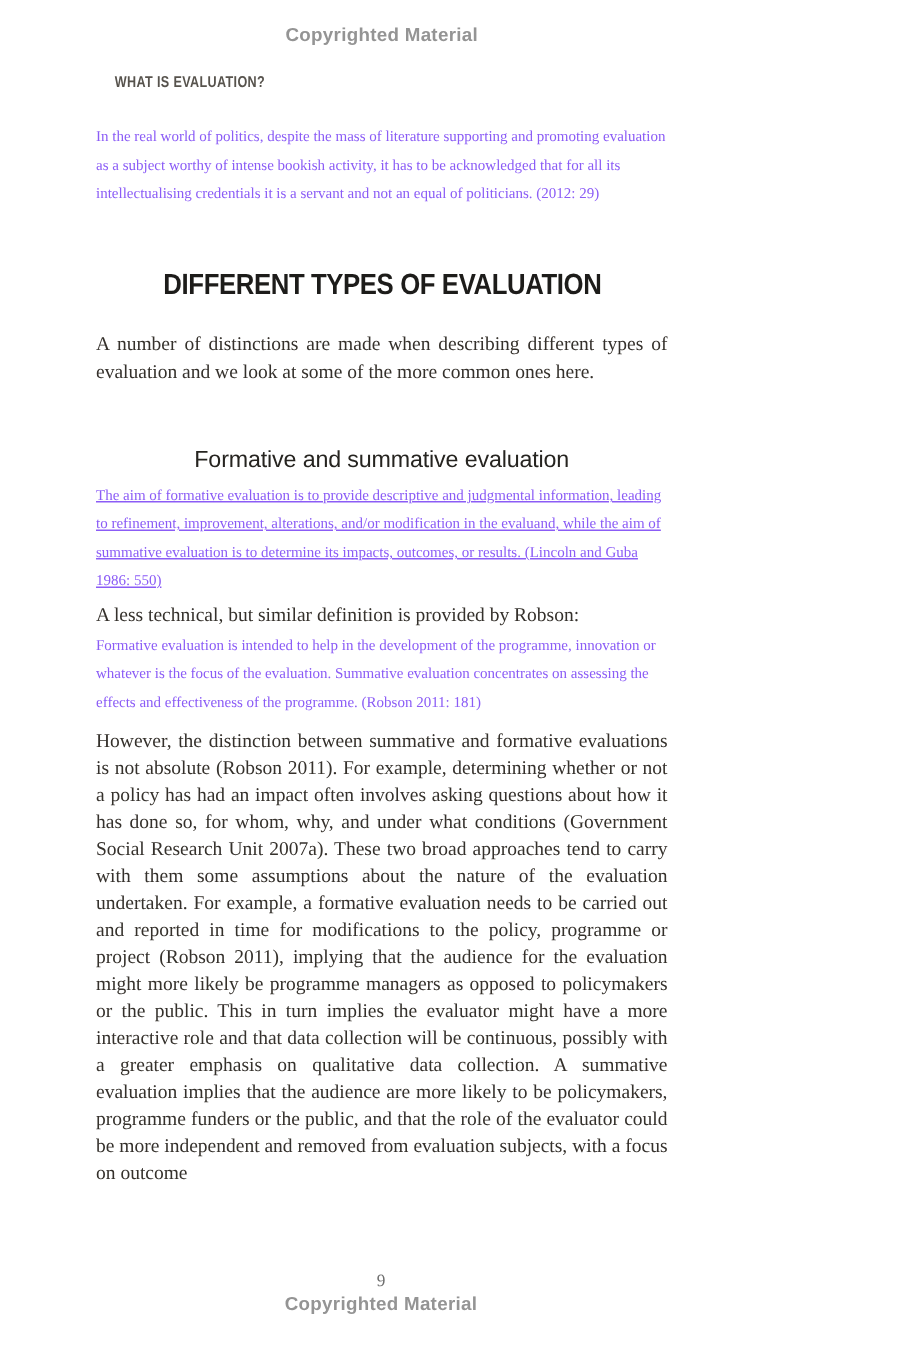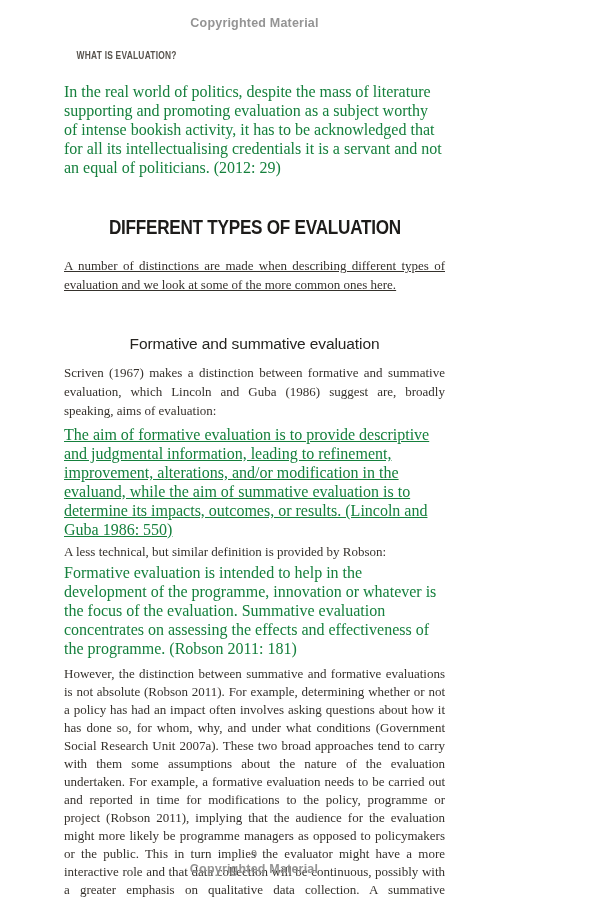--- a/index.html
+++ b/index.html
@@ -50,23 +50,23 @@
 
   
   .bodypara {
     font-size: 13px;
     line-height: 19px;
     color: #35312c;
     text-align: justify;
   }
 
   .extract {
-    font-size: 16px;
+    font-size: 10px;
     line-height: 19px;
-    color: #15803d;
+    color: #8b5cf6;
     text-align: left;
   }
 
   .opening-extract { margin-top: 22px; }
 
   .section-heading {
     margin-top: 36px;
     text-align: center;
     line-height: 21px;
   }
@@ -74,21 +74,21 @@
     display: inline-block;
     transform: scaleX(0.88);
     font-family: "Liberation Sans", sans-serif;
     font-size: 19.5px;
     font-weight: 700;
     letter-spacing: -0.3px;
     color: #1d1c1a;
     white-space: nowrap;
   }
 
-  .section-intro { margin-top: 18px; text-decoration: underline; }
+  .section-intro { margin-top: 18px; }
 
   .subsection-heading {
     margin-top: 41px;
     text-align: center;
     font-family: Liberation Sans, sans-serif;
     font-size: 15.5px;
     font-weight: 400;
     letter-spacing: -0.1px;
     line-height: 18px;
     color: #262420;
@@ -142,21 +142,20 @@
     <blockquote class="extract opening-extract">In the real world of politics, despite the mass of literature supporting and promoting evaluation as a subject worthy of intense bookish activity, it has to be acknowledged that for all its intellectualising credentials it is a servant and not an equal of politicians. (2012: 29)</blockquote>
 
     <h1 class="section-heading">
       <span class="condensed">DIFFERENT TYPES OF EVALUATION</span>
     </h1>
 
     <p class="bodypara section-intro">A number of distinctions are made when describing different types of evaluation and we look at some of the more common ones here.</p>
 
     <h2 class="subsection-heading">Formative and summative evaluation</h2>
 
-    <p class="bodypara para-scriven">Scriven (1967) makes a distinction between formative and summative evaluation, which Lincoln and Guba (1986) suggest are, broadly speaking, aims of evaluation:</p>
 
     <blockquote class="extract extract-lincoln">The aim of formative evaluation is to provide descriptive and judgmental information, leading to refinement, improvement, alterations, and/or modification in the evaluand, while the aim of summative evaluation is to determine its impacts, outcomes, or results. (Lincoln and Guba 1986: 550)</blockquote>
 
     <p class="bodypara para-robson-intro">A less technical, but similar definition is provided by Robson:</p>
 
     <blockquote class="extract extract-robson">Formative evaluation is intended to help in the development of the programme, innovation or whatever is the focus of the evaluation. Summative evaluation concentrates on assessing the effects and effectiveness of the programme. (Robson 2011: 181)</blockquote>
 
     <p class="bodypara para-discussion">However, the distinction between summative and formative evaluations is not absolute (Robson 2011). For example, determining whether or not a policy has had an impact often involves asking questions about how it has done so, for whom, why, and under what conditions (Government Social Research Unit 2007a). These two broad approaches tend to carry with them some assumptions about the nature of the evaluation undertaken. For example, a formative evaluation needs to be carried out and reported in time for modifications to the policy, programme or project (Robson 2011), implying that the audience for the evaluation might more likely be programme managers as opposed to policymakers or the public. This in turn implies the evaluator might have a more interactive role and that data collection will be continuous, possibly with a greater emphasis on qualitative data collection. A summative evaluation implies that the audience are more likely to be policymakers, programme funders or the public, and that the role of the evaluator could be more independent and removed from evaluation subjects, with a focus on outcome</p>
 
   </div>

